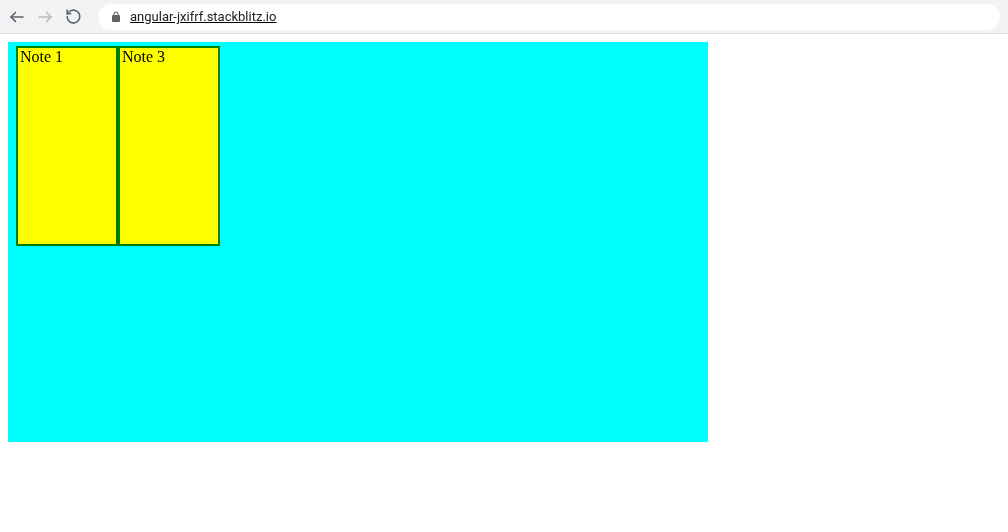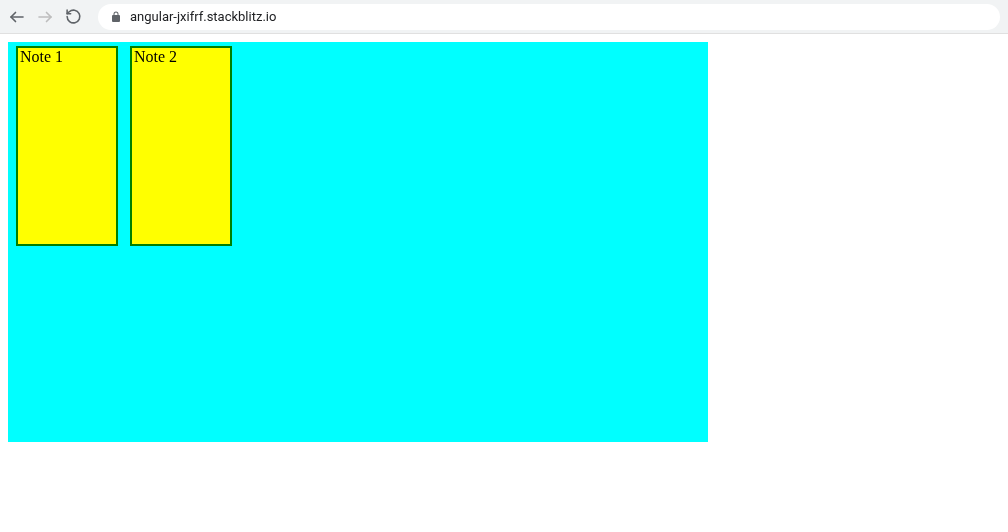--- a/index.html
+++ b/index.html
@@ -13,20 +13,21 @@
     }
     
     .browser-bar {
       height: 34px;
       background: #f1f3f4;
       border-bottom: 1px solid #e0e0e0;
       display: flex;
       align-items: center;
       padding: 0 8px;
       gap: 10px;
+      text-decoration: underline;
     }
     .nav-icon {
       width: 18px;
       height: 18px;
       display: flex;
       align-items: center;
       justify-content: center;
       color: #5f6368;
       cursor: pointer;
     }
@@ -54,21 +55,20 @@
     
     .page {
       padding: 8px;
     }
     .board {
       width: 700px;
       height: 400px;
       background: #00ffff;
       padding: 4px 8px;
       display: flex;
-      gap: 12px;
       align-items: flex-start;
     }
     .note {
       width: 102px;
       height: 200px;
       background: #ffff00;
       border: 2px solid #008000;
       font-family: "Times New Roman", Times, serif;
       font-size: 16px;
       color: #000000;
@@ -107,16 +107,16 @@
     <span>angular-jxifrf.stackblitz.io</span>
   </div>
 </div>
 
 <div class="page">
   <div class="board">
     <div class="note">
       <span>Note 1</span>
     </div>
     <div class="note">
-      <span>Note 2</span>
+      <span>Note 3</span>
     </div>
   </div>
 </div>
 
 </body></html>

